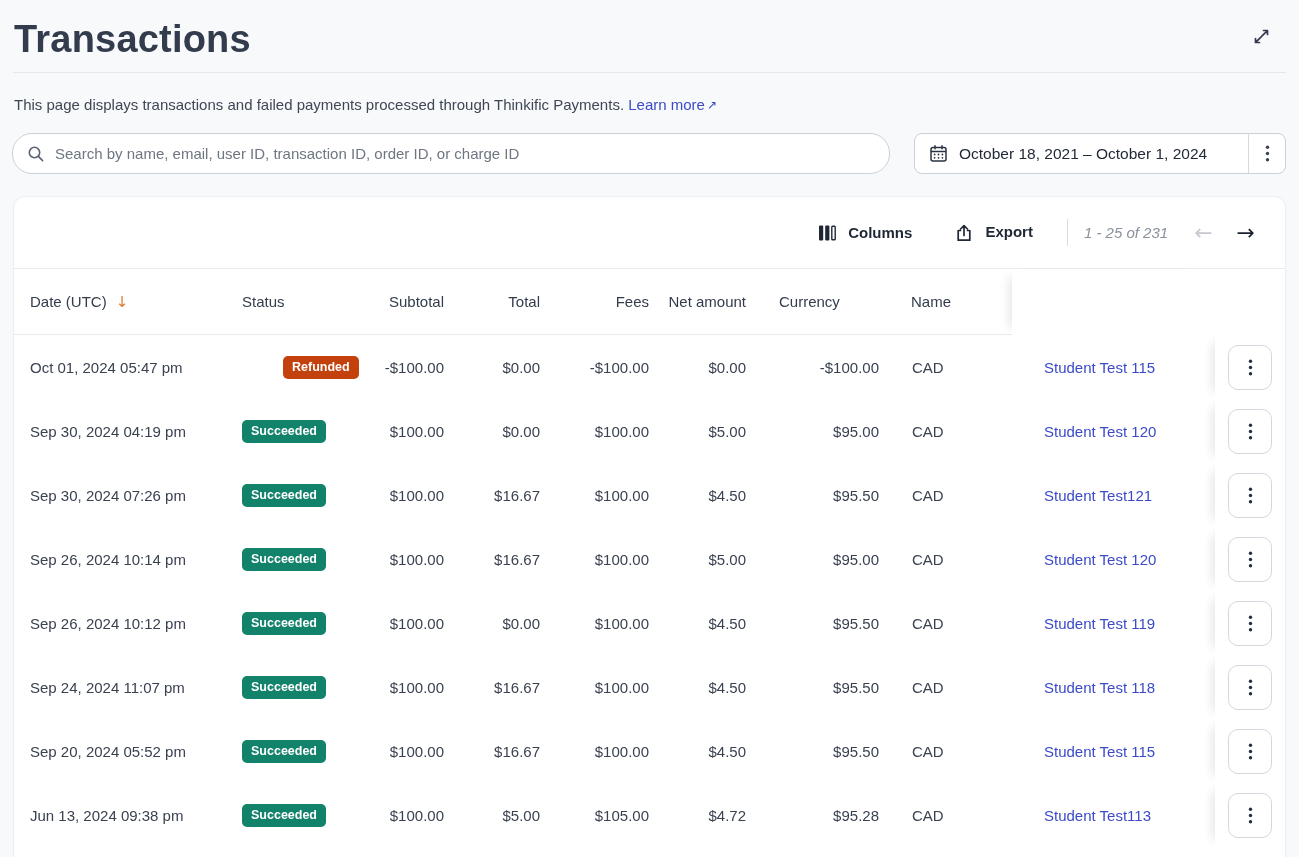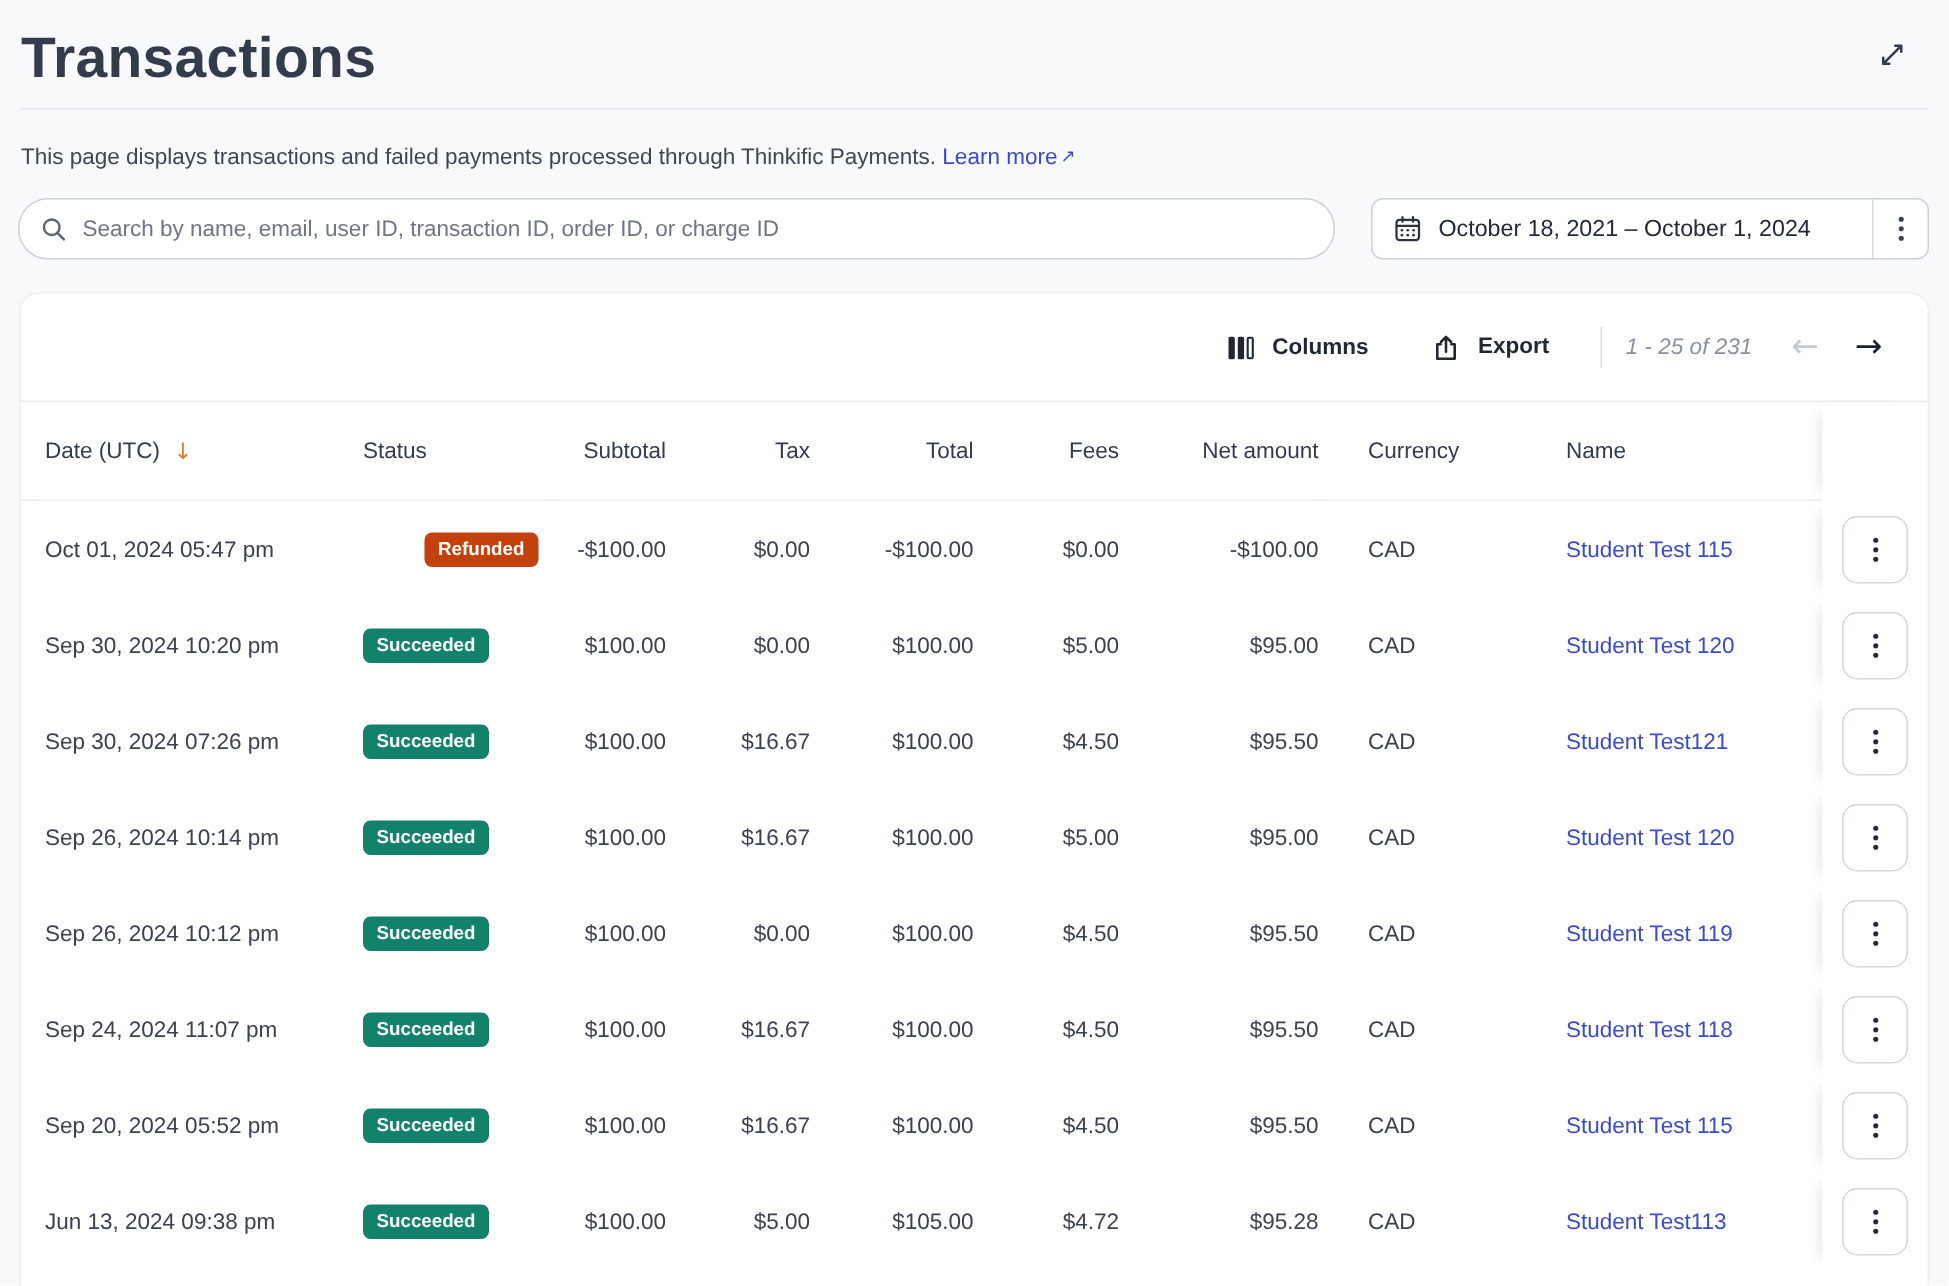--- a/index.html
+++ b/index.html
@@ -232,23 +232,20 @@
       <span>Date (UTC)</span>
       <span class="sort-arrow">↓</span>
     </div>
     <div class="cell c-status">
         <span>Status</span>
       </div>
     <div class="cell num">
         <span>Subtotal</span>
       </div>
     <div class="cell num">
-        <span>Tax</span>
-      </div>
-    <div class="cell num">
         <span>Total</span>
       </div>
     <div class="cell num">
         <span>Fees</span>
       </div>
     <div class="cell num">
         <span>Net amount</span>
       </div>
     <div class="cell c-currency">
         <span>Currency</span>
@@ -280,21 +277,21 @@
           <svg width="5" height="19" viewBox="0 0 5 19">
                 <circle cx="2.5" cy="3.2" r="1.7" fill="#242D3C"></circle>
                 <circle cx="2.5" cy="9.5" r="1.7" fill="#242D3C"></circle>
                 <circle cx="2.5" cy="15.8" r="1.7" fill="#242D3C"></circle>
               </svg>
         </span>
       </button>
     </div>
   </div>
       <div class="trow">
-    <div class="cell c-date">Sep 30, 2024 10:20 pm</div>
+    <div class="cell c-date">Sep 30, 2024 04:19 pm</div>
     <div class="cell c-status">
       <span class="badge" style="background: rgb(18, 130, 107);">Succeeded</span>
     </div>
     <div class="cell num">$100.00</div>
     <div class="cell num">$0.00</div>
     <div class="cell num">$100.00</div>
     <div class="cell num">$5.00</div>
     <div class="cell num">$95.00</div>
     <div class="cell c-currency">CAD</div>
     <div class="cell c-name">

